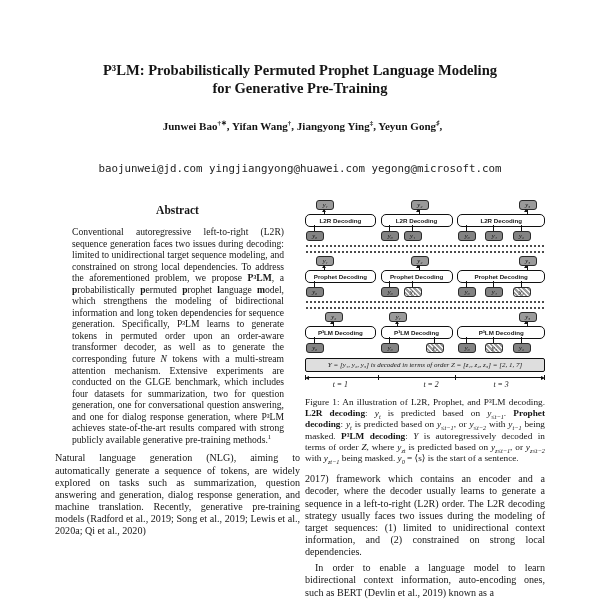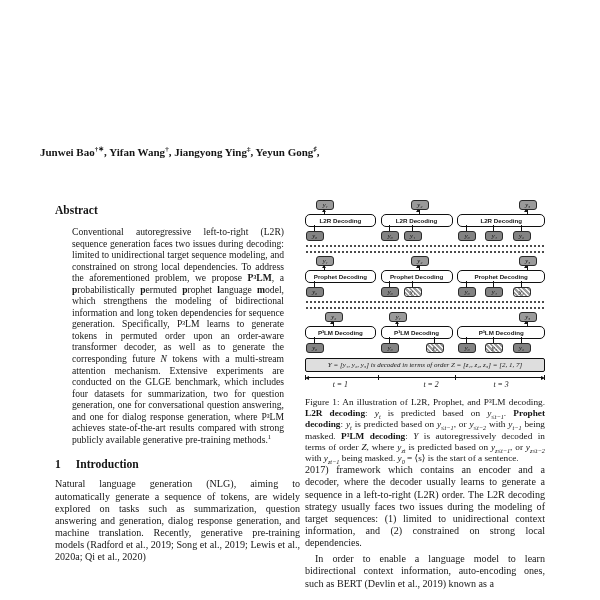--- a/index.html
+++ b/index.html
@@ -3,32 +3,32 @@
 <meta charset="utf-8">
 <style>
   html,body{margin:0;padding:0;background:#e9e9e9;}
   .page{width:600px;height:600px;background:#ffffff;position:relative;overflow:hidden;
         font-family:"Liberation Serif",serif;color:#151515;margin:0 auto;}
   .b{font-weight:bold}.i{font-style:italic}
   .sb{vertical-align:sub;font-size:68%;line-height:0}
   .sp{vertical-align:super;font-size:68%;line-height:0}
   .title{position:absolute;top:62px;left:30px;right:30px;text-align:center;
          font-weight:bold;font-size:14.6px;line-height:17.5px;}
-  .authors{position:absolute;top:116px;left:40px;right:35px;
-           font-weight:bold;font-size:11px;line-height:14px;margin-top:26px;}
+  .authors{position:absolute;top:116px;left:40px;right:35px;text-align:center;
+           font-weight:bold;font-size:11px;line-height:14px;}
   .authors sup{font-size:7px}
   .affils{position:absolute;top:147px;left:86px;right:86px;display:flex;
           justify-content:space-between;font-size:10.5px;}
   .affils sup{font-size:7px}
   .emails{position:absolute;top:162px;left:0;right:0;text-align:center;
           font-family:"DejaVu Sans Mono","Liberation Mono",monospace;font-size:10.8px;color:#222;}
   .col{position:absolute;top:196px;}
   .col-left{left:55px;width:245px;}
   .col-right{left:305px;width:240px;}
-  .abs-head{text-align:left;font-weight:bold;font-size:11.5px;margin:8px 0 10px 0;}
+  .abs-head{text-align:center;font-weight:bold;font-size:11.5px;margin:8px 0 10px 0;}
   .abs-body{margin:0 16px 0 17px;font-size:9.6px;line-height:11.55px;text-align:justify;}
   .sec-head{margin-top:13px;font-size:11.6px;font-weight:bold;}
   .sec-head .num{margin-right:15px;}
   .body-par{margin-top:7px;font-size:10.1px;line-height:12.15px;text-align:justify;}
   .body-par.indent{text-indent:10px;margin-top:4px;}
   
   .figure{margin-top:4px;}
   .fig-row{display:grid;grid-template-columns:29.5% 30% 36.5%;column-gap:2%;}
   .fig-col{position:relative;height:42px;}
   .tok{position:absolute;width:16px;height:8px;background:#9a9a9a;border:1px solid #2a2a2a;
@@ -51,43 +51,42 @@
   .time-axis{position:relative;height:16px;margin-top:2px;}
   .time-axis .axis-line{position:absolute;top:3px;left:3px;right:3px;border-top:1px solid #101010;}
   .time-axis .tick{position:absolute;top:1px;width:1px;height:5px;background:#101010;}
   .time-axis .arrow-l,.time-axis .arrow-r{position:absolute;top:1.5px;width:0;height:0;
      border-top:2.5px solid transparent;border-bottom:2.5px solid transparent;}
   .time-axis .arrow-l{left:0;border-right:4px solid #101010;}
   .time-axis .arrow-r{right:0;border-left:4px solid #101010;}
   .time-axis .tlab{position:absolute;top:6px;transform:translateX(-50%);
                    font-size:7.8px;font-style:italic;}
   .caption{margin-top:7px;font-size:9.25px;line-height:11.2px;text-align:justify;}
-  .rc-par1{margin-top:0;}
+  .rc-par1{margin-top:9px;}
 </style>
 </head>
 <body>
 
 <div class="page">
 
   <div class="title">
-    <br>
+    <span>P³LM: Probabilistically Permuted Prophet Language Modeling</span><br>
+    <span>for Generative Pre-Training</span>
   </div>
 
   <div class="authors">
     <span id="authors-line1"><span>Junwei Bao<sup>†∗</sup></span>, <span>Yifan Wang<sup>†</sup></span>, <span>Jiangyong Ying<sup>‡</sup></span>, <span>Yeyun Gong<sup>♯</sup></span>,</span><br>
   </div>
 
 
+  <div class="emails">baojunwei@jd.com yingjiangyong@huawei.com yegong@microsoft.com</div>
 
   <div class="col col-left">
     <div class="abs-head">Abstract</div>
     <div class="abs-body"><span>Conventional autoregressive left-to-right (L2R) sequence generation faces two issues during decoding: limited to unidirectional target sequence modeling, and constrained on strong local dependencies. To address the aforementioned problem, we propose </span><span class="b">P³LM</span><span>, a </span><span class="b">p</span><span>robabilistically </span><span class="b">p</span><span>ermuted </span><span class="b">p</span><span>rophet </span><span class="b">l</span><span>anguage </span><span class="b">m</span><span>odel, which strengthens the modeling of bidirectional information and long token dependencies for sequence generation. Specifically, P³LM learns to generate tokens in permuted order upon an order-aware transformer decoder, as well as to generate the corresponding future </span><span class="i">N</span><span> tokens with a multi-stream attention mechanism. Extensive experiments are conducted on the GLGE benchmark, which includes four datasets for summarization, two for question generation, one for conversational question answering, and one for dialog response generation, where P³LM achieves state-of-the-art results compared with strong publicly available generative pre-training methods.</span><span class="sp">1</span></div>
-    <div class="sec-head">
-      <span class="num">1</span><span>Introduction</span>
-    </div>
     <div class="body-par">Natural language generation (NLG), aiming to automatically generate a sequence of tokens, are widely explored on tasks such as summarization, question answering and generation, dialog response generation, and machine translation. Recently, generative pre-training models (Radford et al., 2019; Song et al., 2019; Lewis et al., 2020a; Qi et al., 2020)</div>
   </div>
 
   <div class="col col-right">
     <div class="figure">
       <div id="fig-rows">
           <div class="fig-row">
             <div class="fig-col">
               <div class="tok top" style="left: 16%;">y₁</div>
               <div class="ahead" style="left: calc(16% + 5.5px);"></div>

